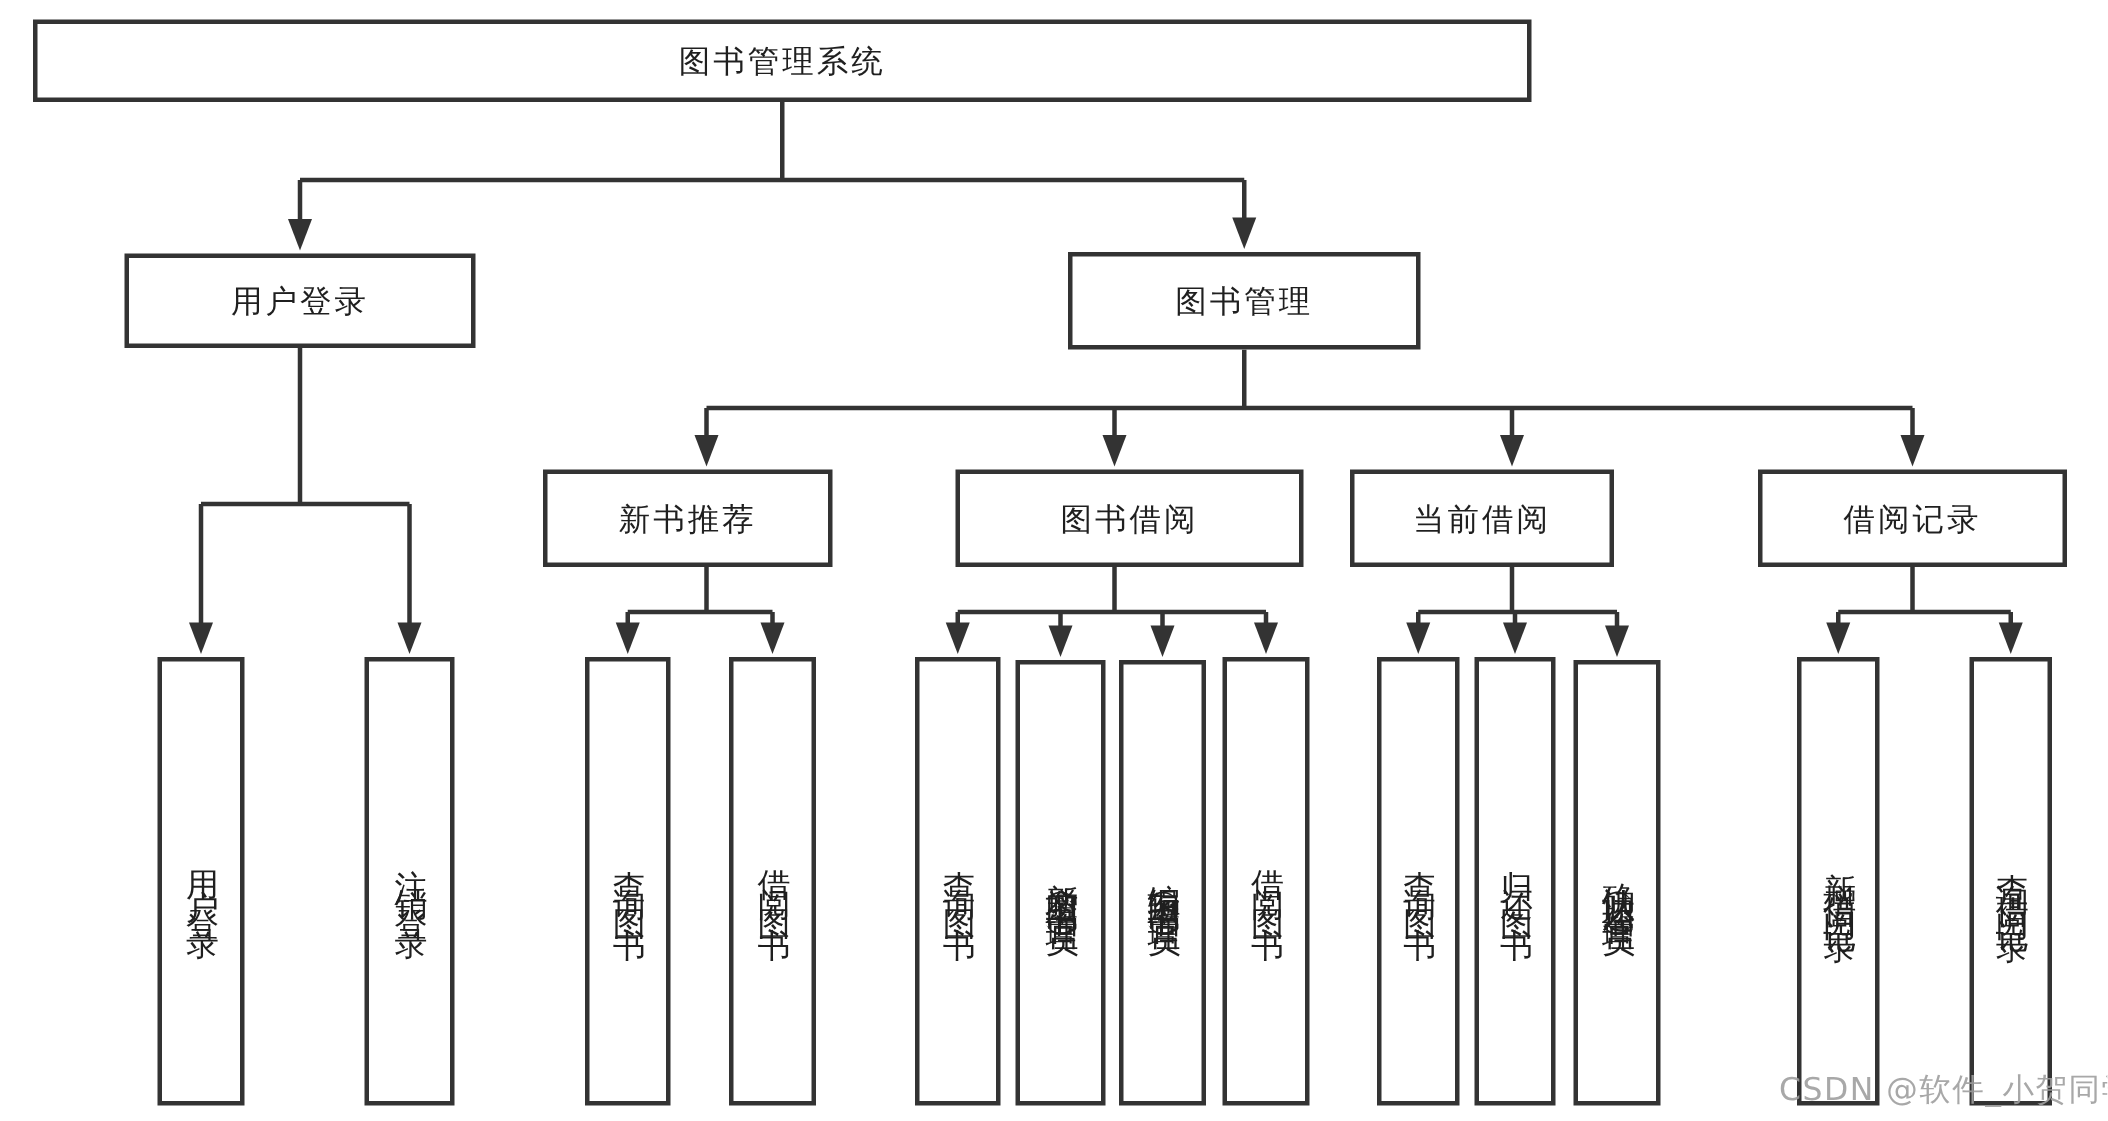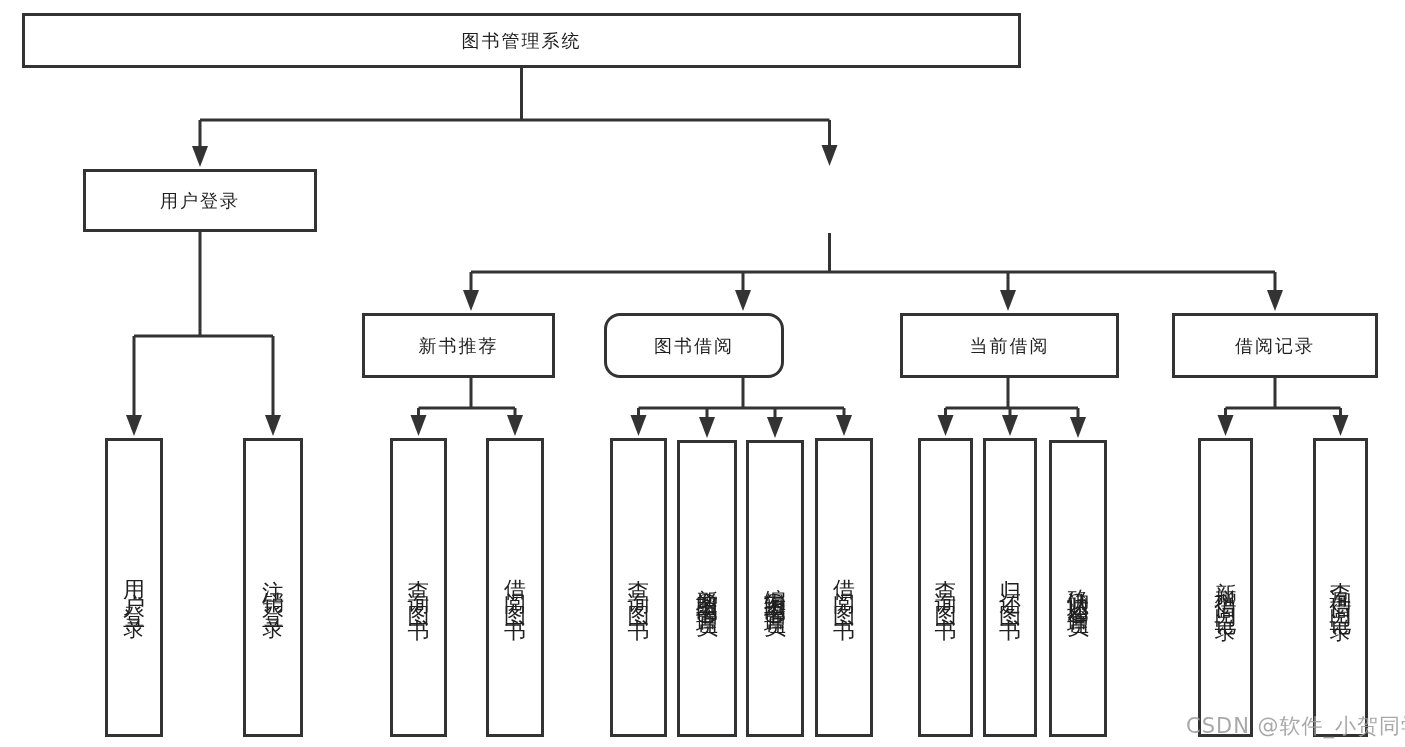--- a/index.html
+++ b/index.html
@@ -25,21 +25,21 @@
     position: absolute;
     background: #ffffff;
     border: 3px solid #333333;
     display: flex;
     align-items: center;
     justify-content: center;
     z-index: 1;
     color: #1f1f1f;
   }
   .node.h {
-    font-size: 18px;
+    font-size: 21px;
     letter-spacing: 2px;
     white-space: nowrap;
   }
   .node.v {
     font-size: 22px;
   }
   .vtext {
     writing-mode: vertical-lr;
     text-orientation: mixed;
     line-height: 1;
@@ -100,24 +100,25 @@
       <polygon points="1010,436 1002,415 1018,415"></polygon>
       <polygon points="1078,438 1070,417 1086,417"></polygon>
       <polygon points="1225.5,436 1217.5,415 1233.5,415"></polygon>
       <polygon points="1340.5,436 1332.5,415 1348.5,415"></polygon>
     </g>
   </svg>
 
   <div class="node h" style="left:22px; top:13px; width:999px; height:55px;">图书管理系统</div>
 
   <div class="node h" style="left:83px; top:169px; width:234px; height:63px;">用户登录</div>
+  <div class="node h" style="left:712px; top:168px; width:235px; height:65px;">图书管理</div>
 
   <div class="node h" style="left:362px; top:313px; width:193px; height:65px;">新书推荐</div>
-  <div class="node h" style="left:604px; top:313px; width:180px; height:65px;border-radius:16px;">图书借阅</div>
-  <div class="node h" style="left:900px; top:313px; width:219px; height:65px;">当前借阅</div>
+  <div class="node h" style="left:637px; top:313px; width:232px; height:65px;">图书借阅</div>
+  <div class="node h" style="left:900px; top:313px; width:176px; height:65px;">当前借阅</div>
   <div class="node h" style="left:1172px; top:313px; width:206px; height:65px;">借阅记录</div>
 
   <div class="node v" style="left:105px; top:438px; width:58px; height:299px;">
     <span class="vtext sp-wide">用户登录</span>
   </div>
   <div class="node v" style="left:243px; top:438px; width:60px; height:299px;">
     <span class="vtext sp-wide">注销登录</span>
   </div>
 
   <div class="node v" style="left:390px; top:438px; width:57px; height:299px;">

